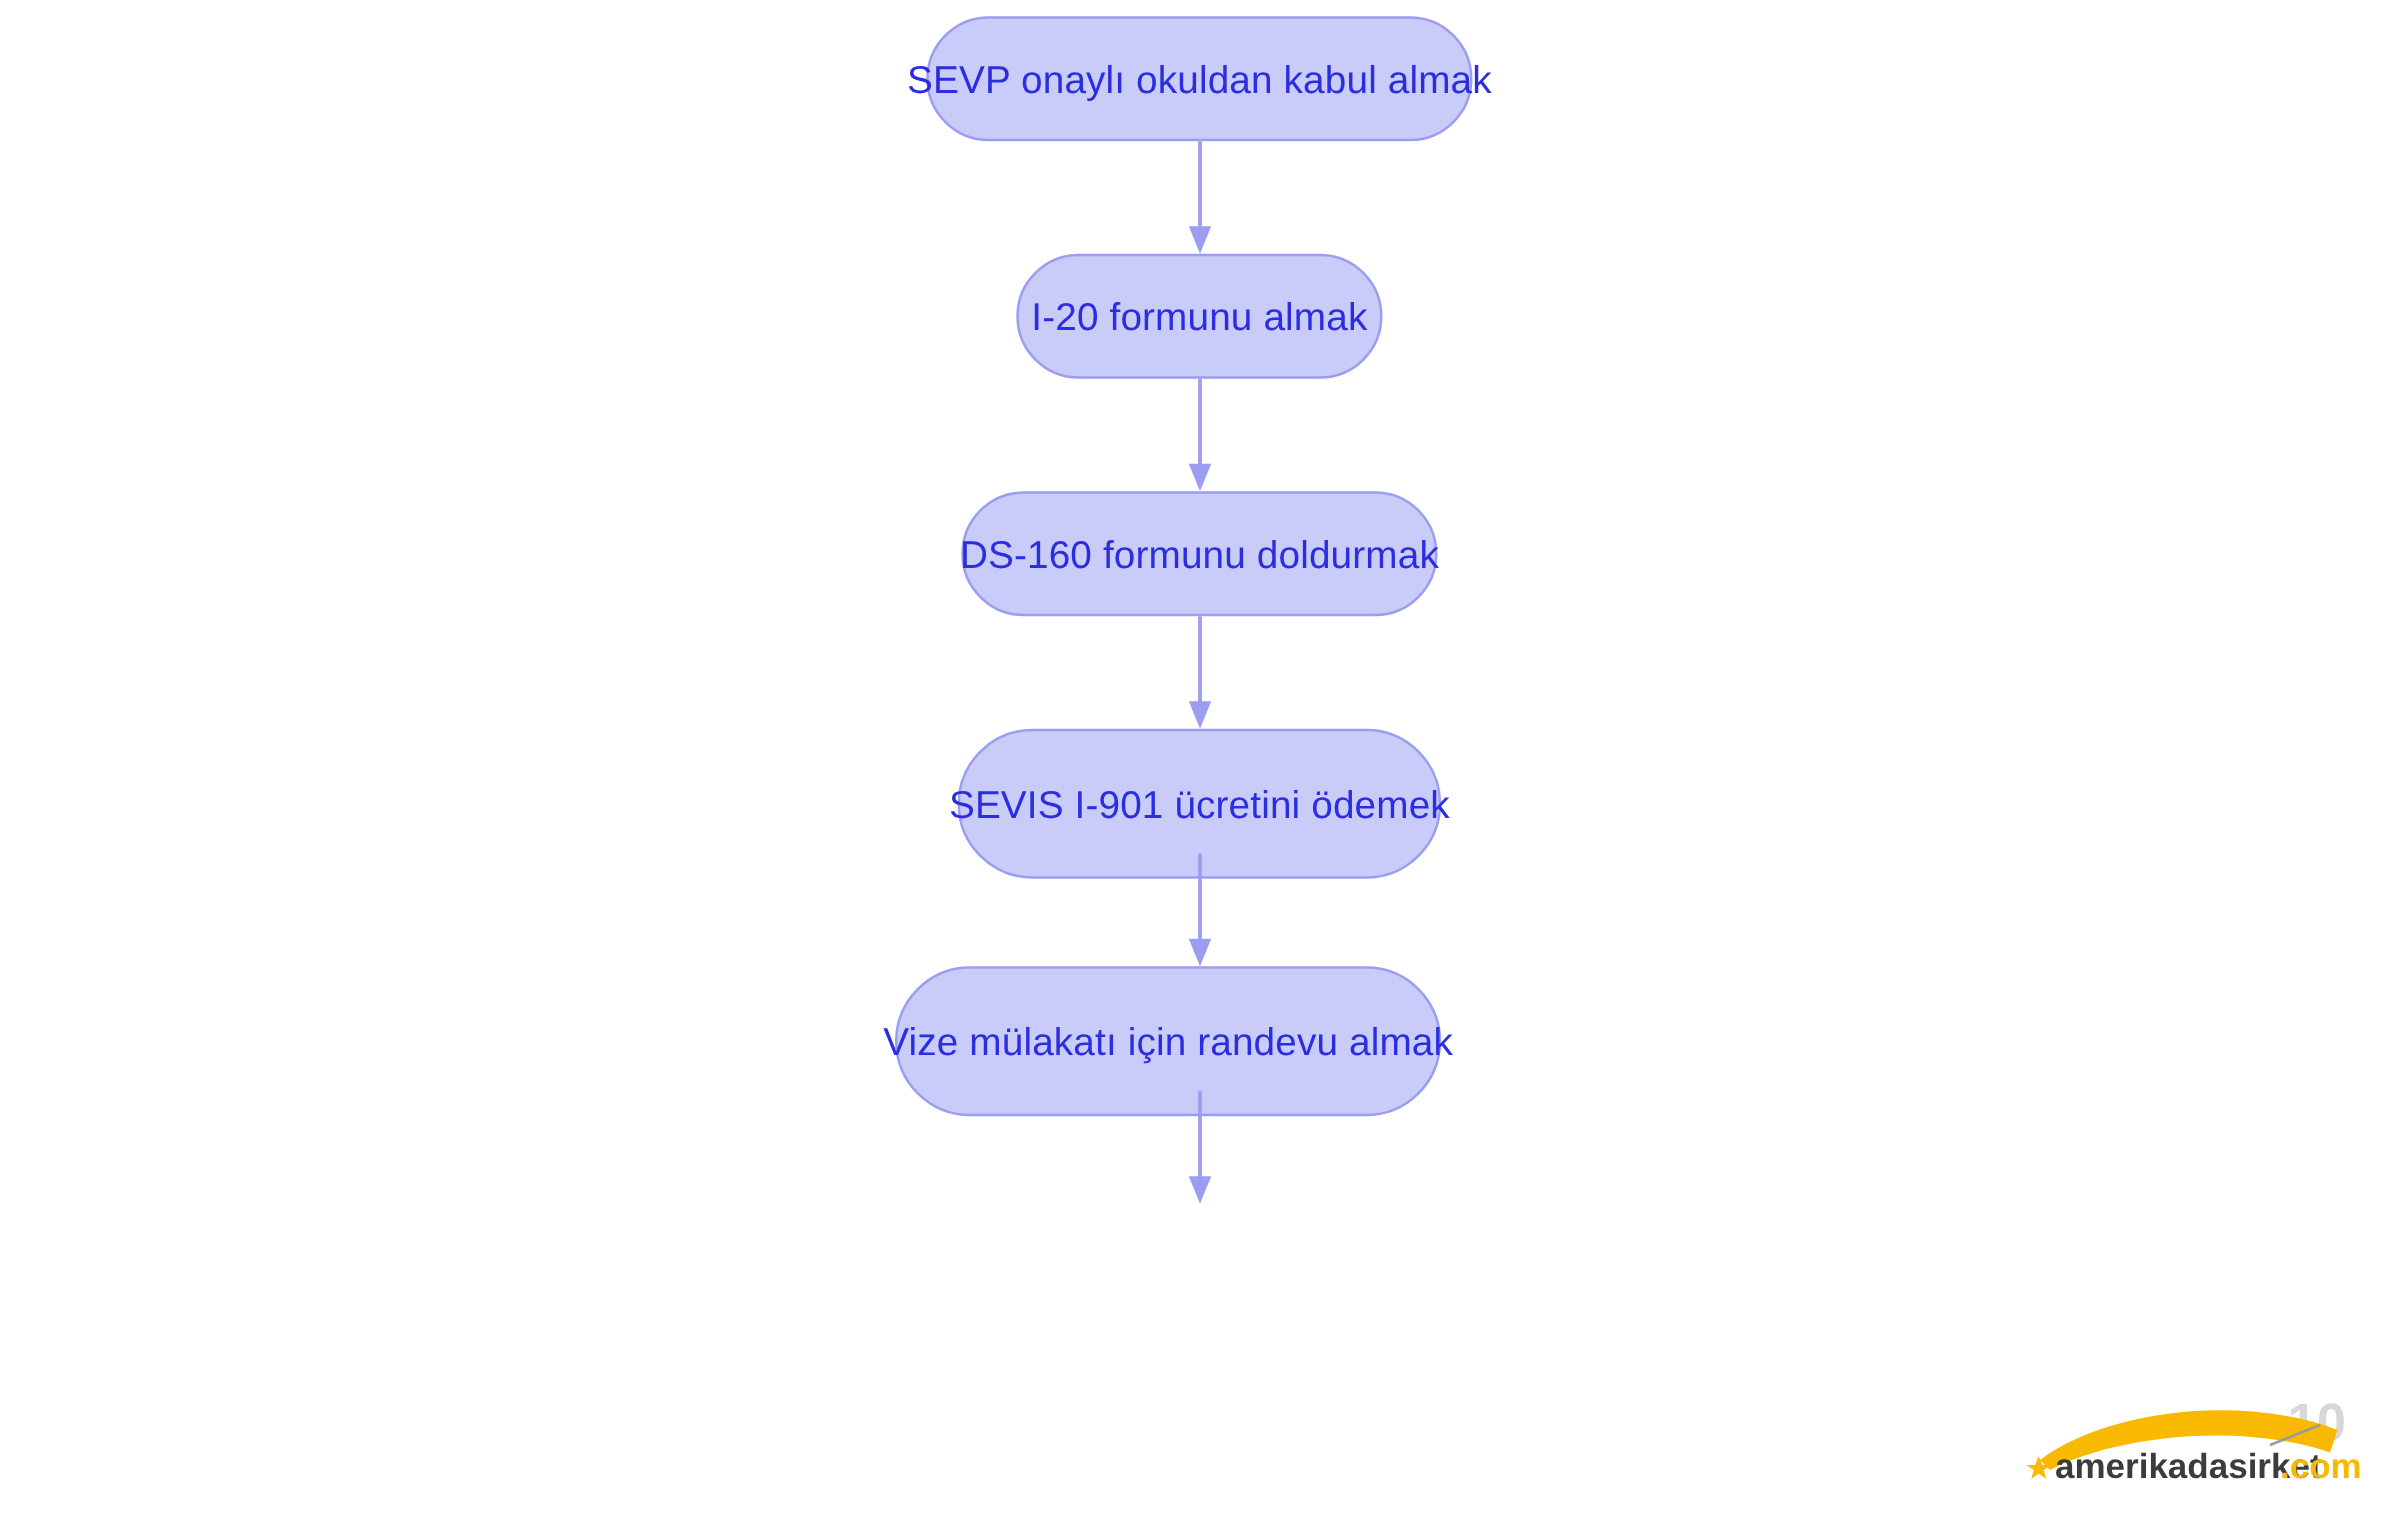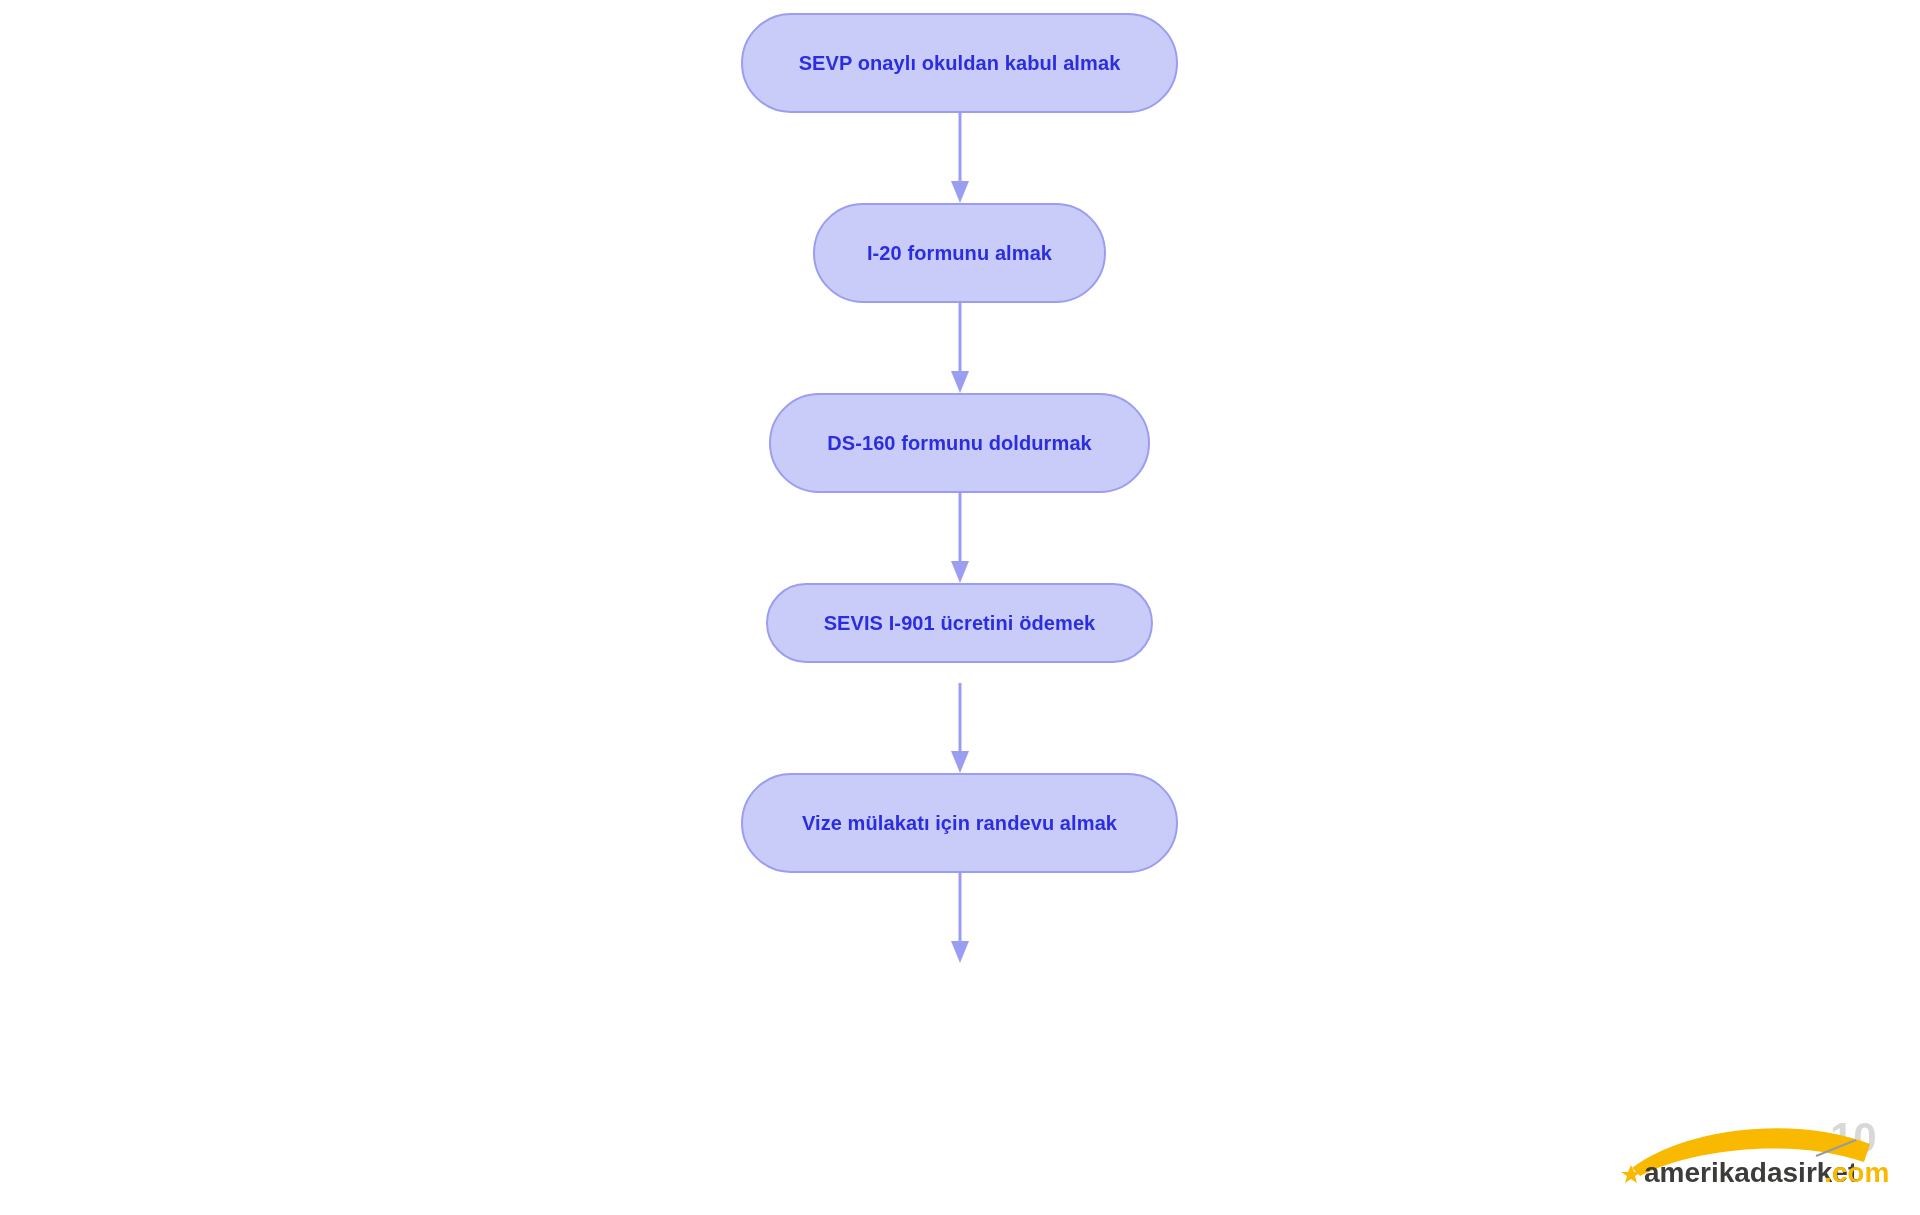--- a/index.html
+++ b/index.html
@@ -27,22 +27,22 @@
     position: absolute;
     box-sizing: border-box;
     background: #c9cbf9;
     border: 2px solid #9b9ef0;
     border-radius: 999px;
     display: flex;
     align-items: center;
     justify-content: center;
     color: #2b2ee0;
     font-family: "Liberation Sans", sans-serif;
-    font-size: 20px;
-    font-weight: 700;
+    font-size: 31px;
+    font-weight: 400;
     letter-spacing: 0.1px;
     white-space: nowrap;
     user-select: none;
   }
 
   .node-label {
     display: block;
     line-height: 1;
     padding: 0 26px;
   }
@@ -74,25 +74,25 @@
   </div>
 
   <div class="flow-node" style="left:813px; top:203px; width:293px; height:100px;">
     <span class="node-label">I-20 formunu almak</span>
   </div>
 
   <div class="flow-node" style="left:769px; top:393px; width:381px; height:100px;text-align:center;">
     <span class="node-label">DS-160 formunu doldurmak</span>
   </div>
 
-  <div class="flow-node" style="left:766px; top:583px; width:387px; height:80px;">
+  <div class="flow-node" style="left:766px; top:583px; width:387px; height:120px;">
     <span class="node-label">SEVIS I-901 ücretini ödemek</span>
   </div>
 
-  <div class="flow-node" style="left:741px; top:773px; width:437px; height:100px;">
+  <div class="flow-node" style="left:716px; top:773px; width:437px; height:120px;">
     <span class="node-label">Vize mülakatı için randevu almak</span>
   </div>
 
 
   <div class="connector" style="left:940px; top:113px; height:90px;">
     <svg width="40" height="90" viewBox="0 0 40 90">
       <line x1="20" y1="0" x2="20" y2="72" stroke="#9b9ef0" stroke-width="3"></line>
       <polygon points="11,68 29,68 20,90" fill="#9b9ef0"></polygon>
     </svg>
   </div>

